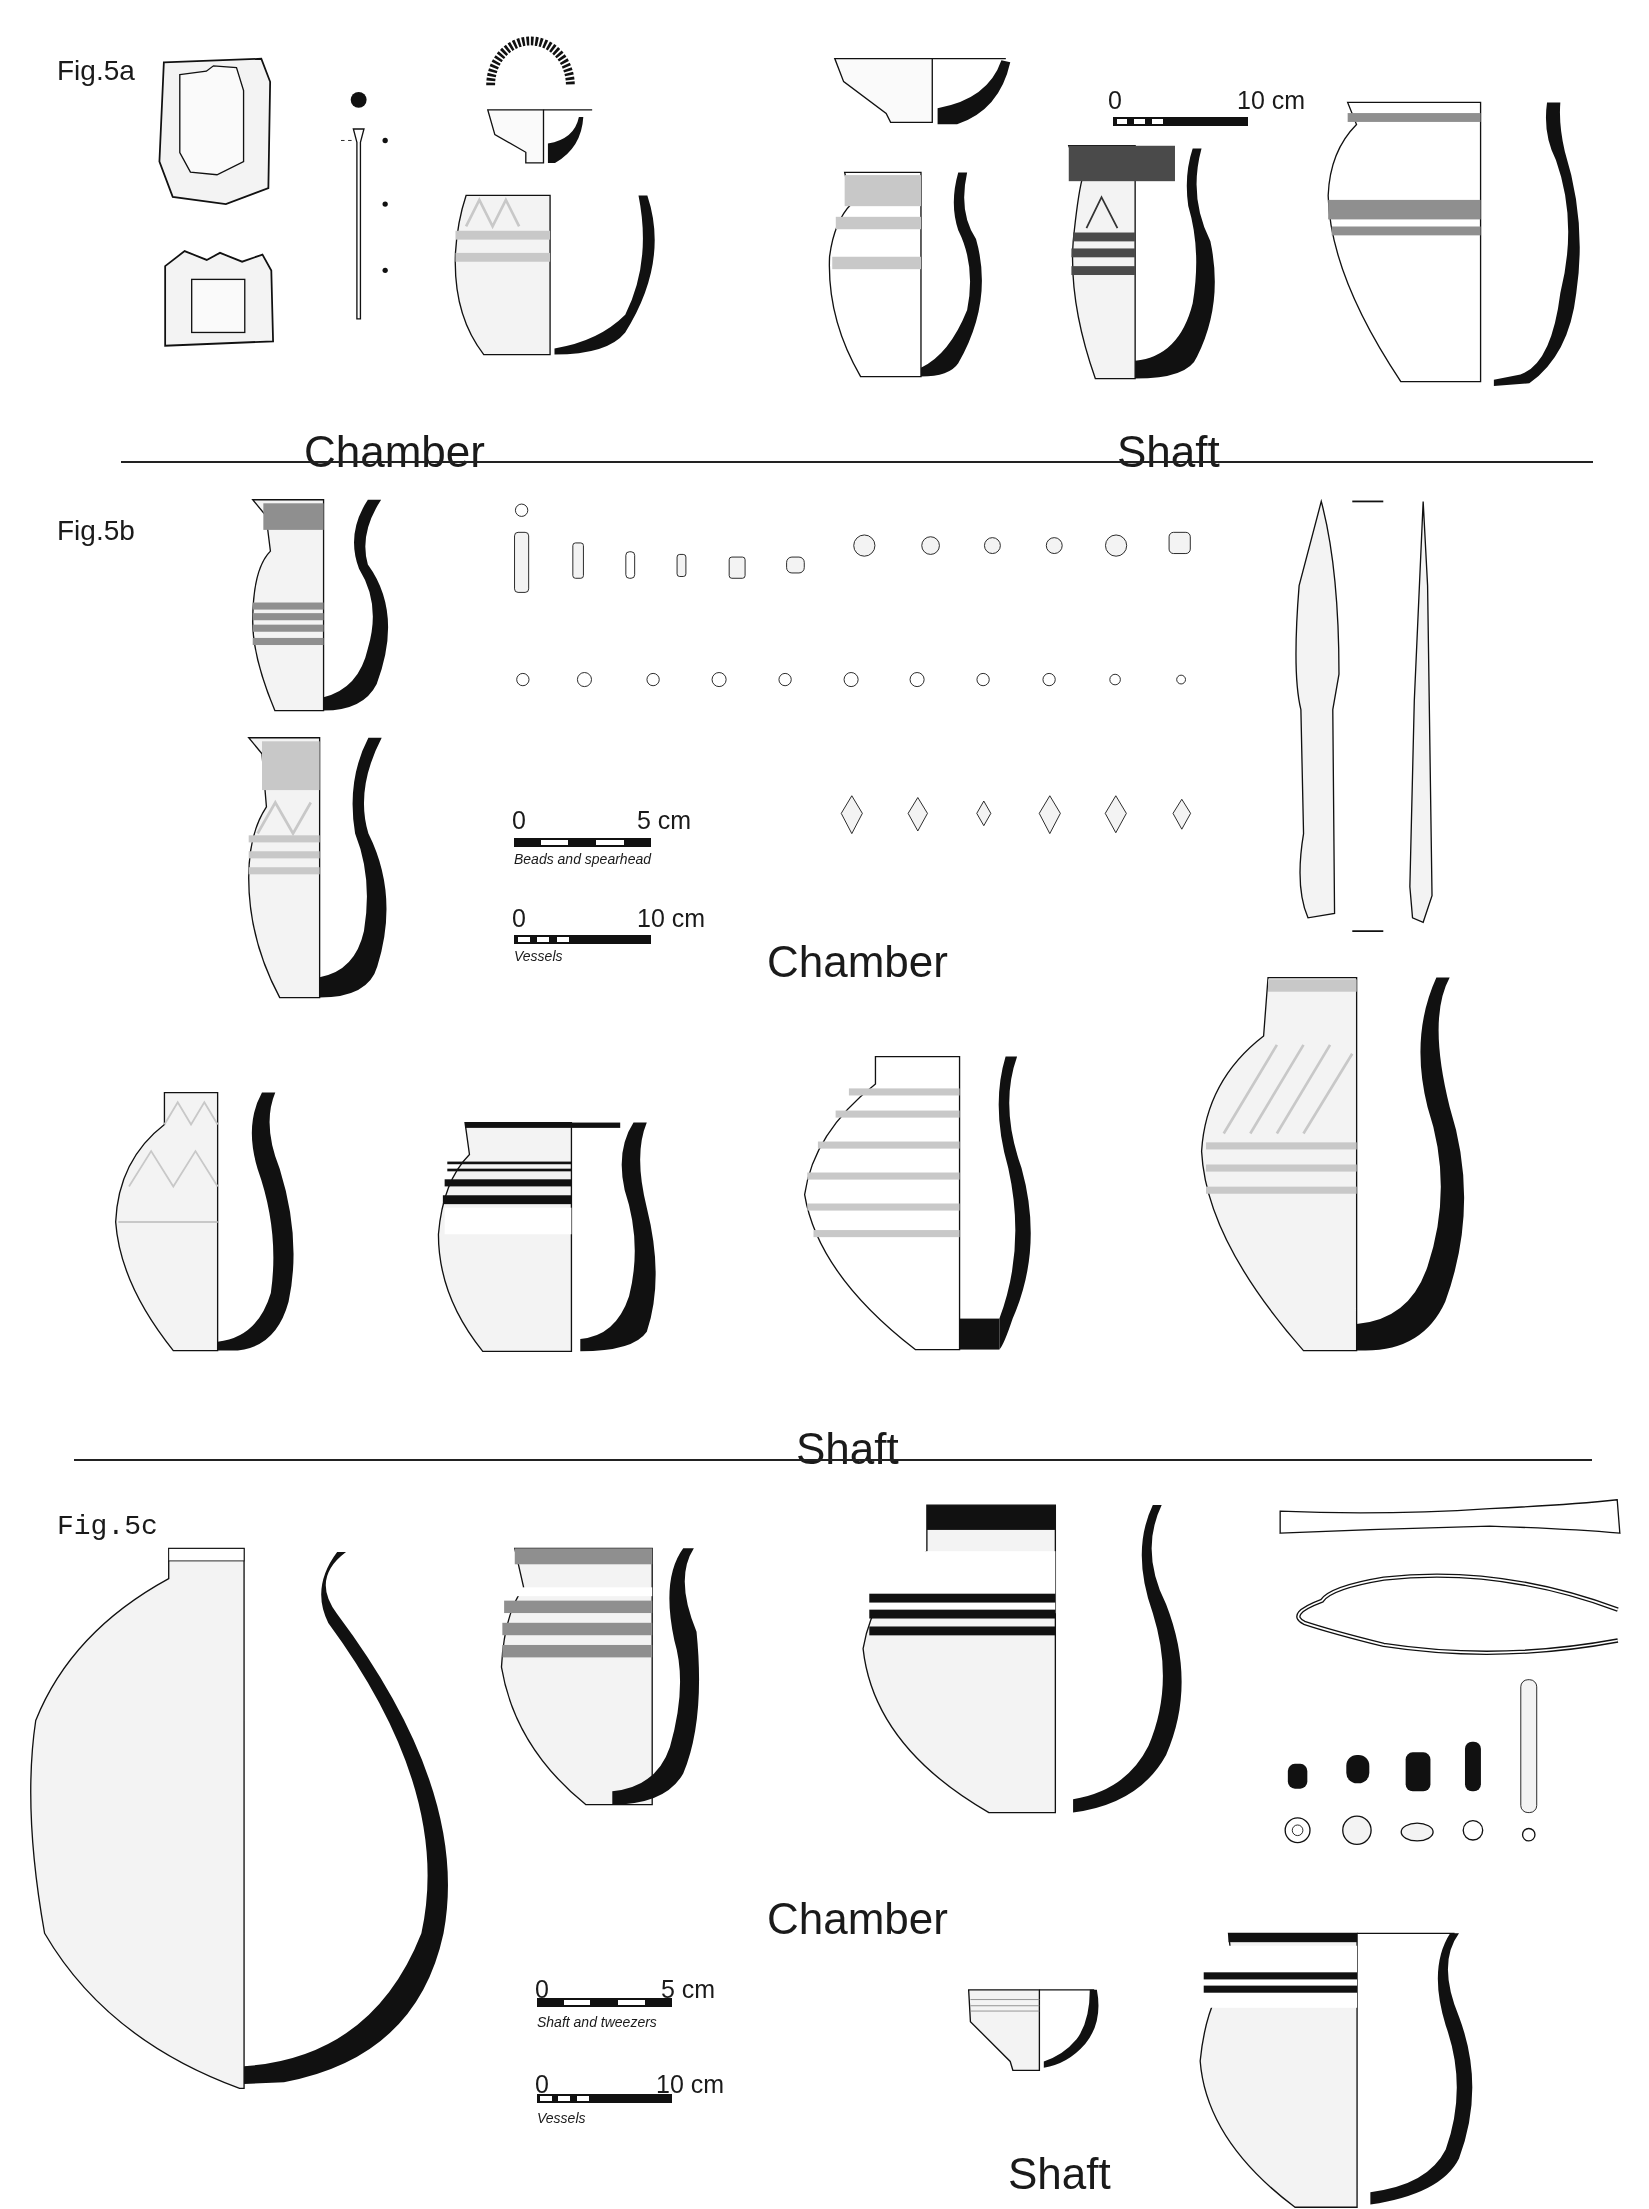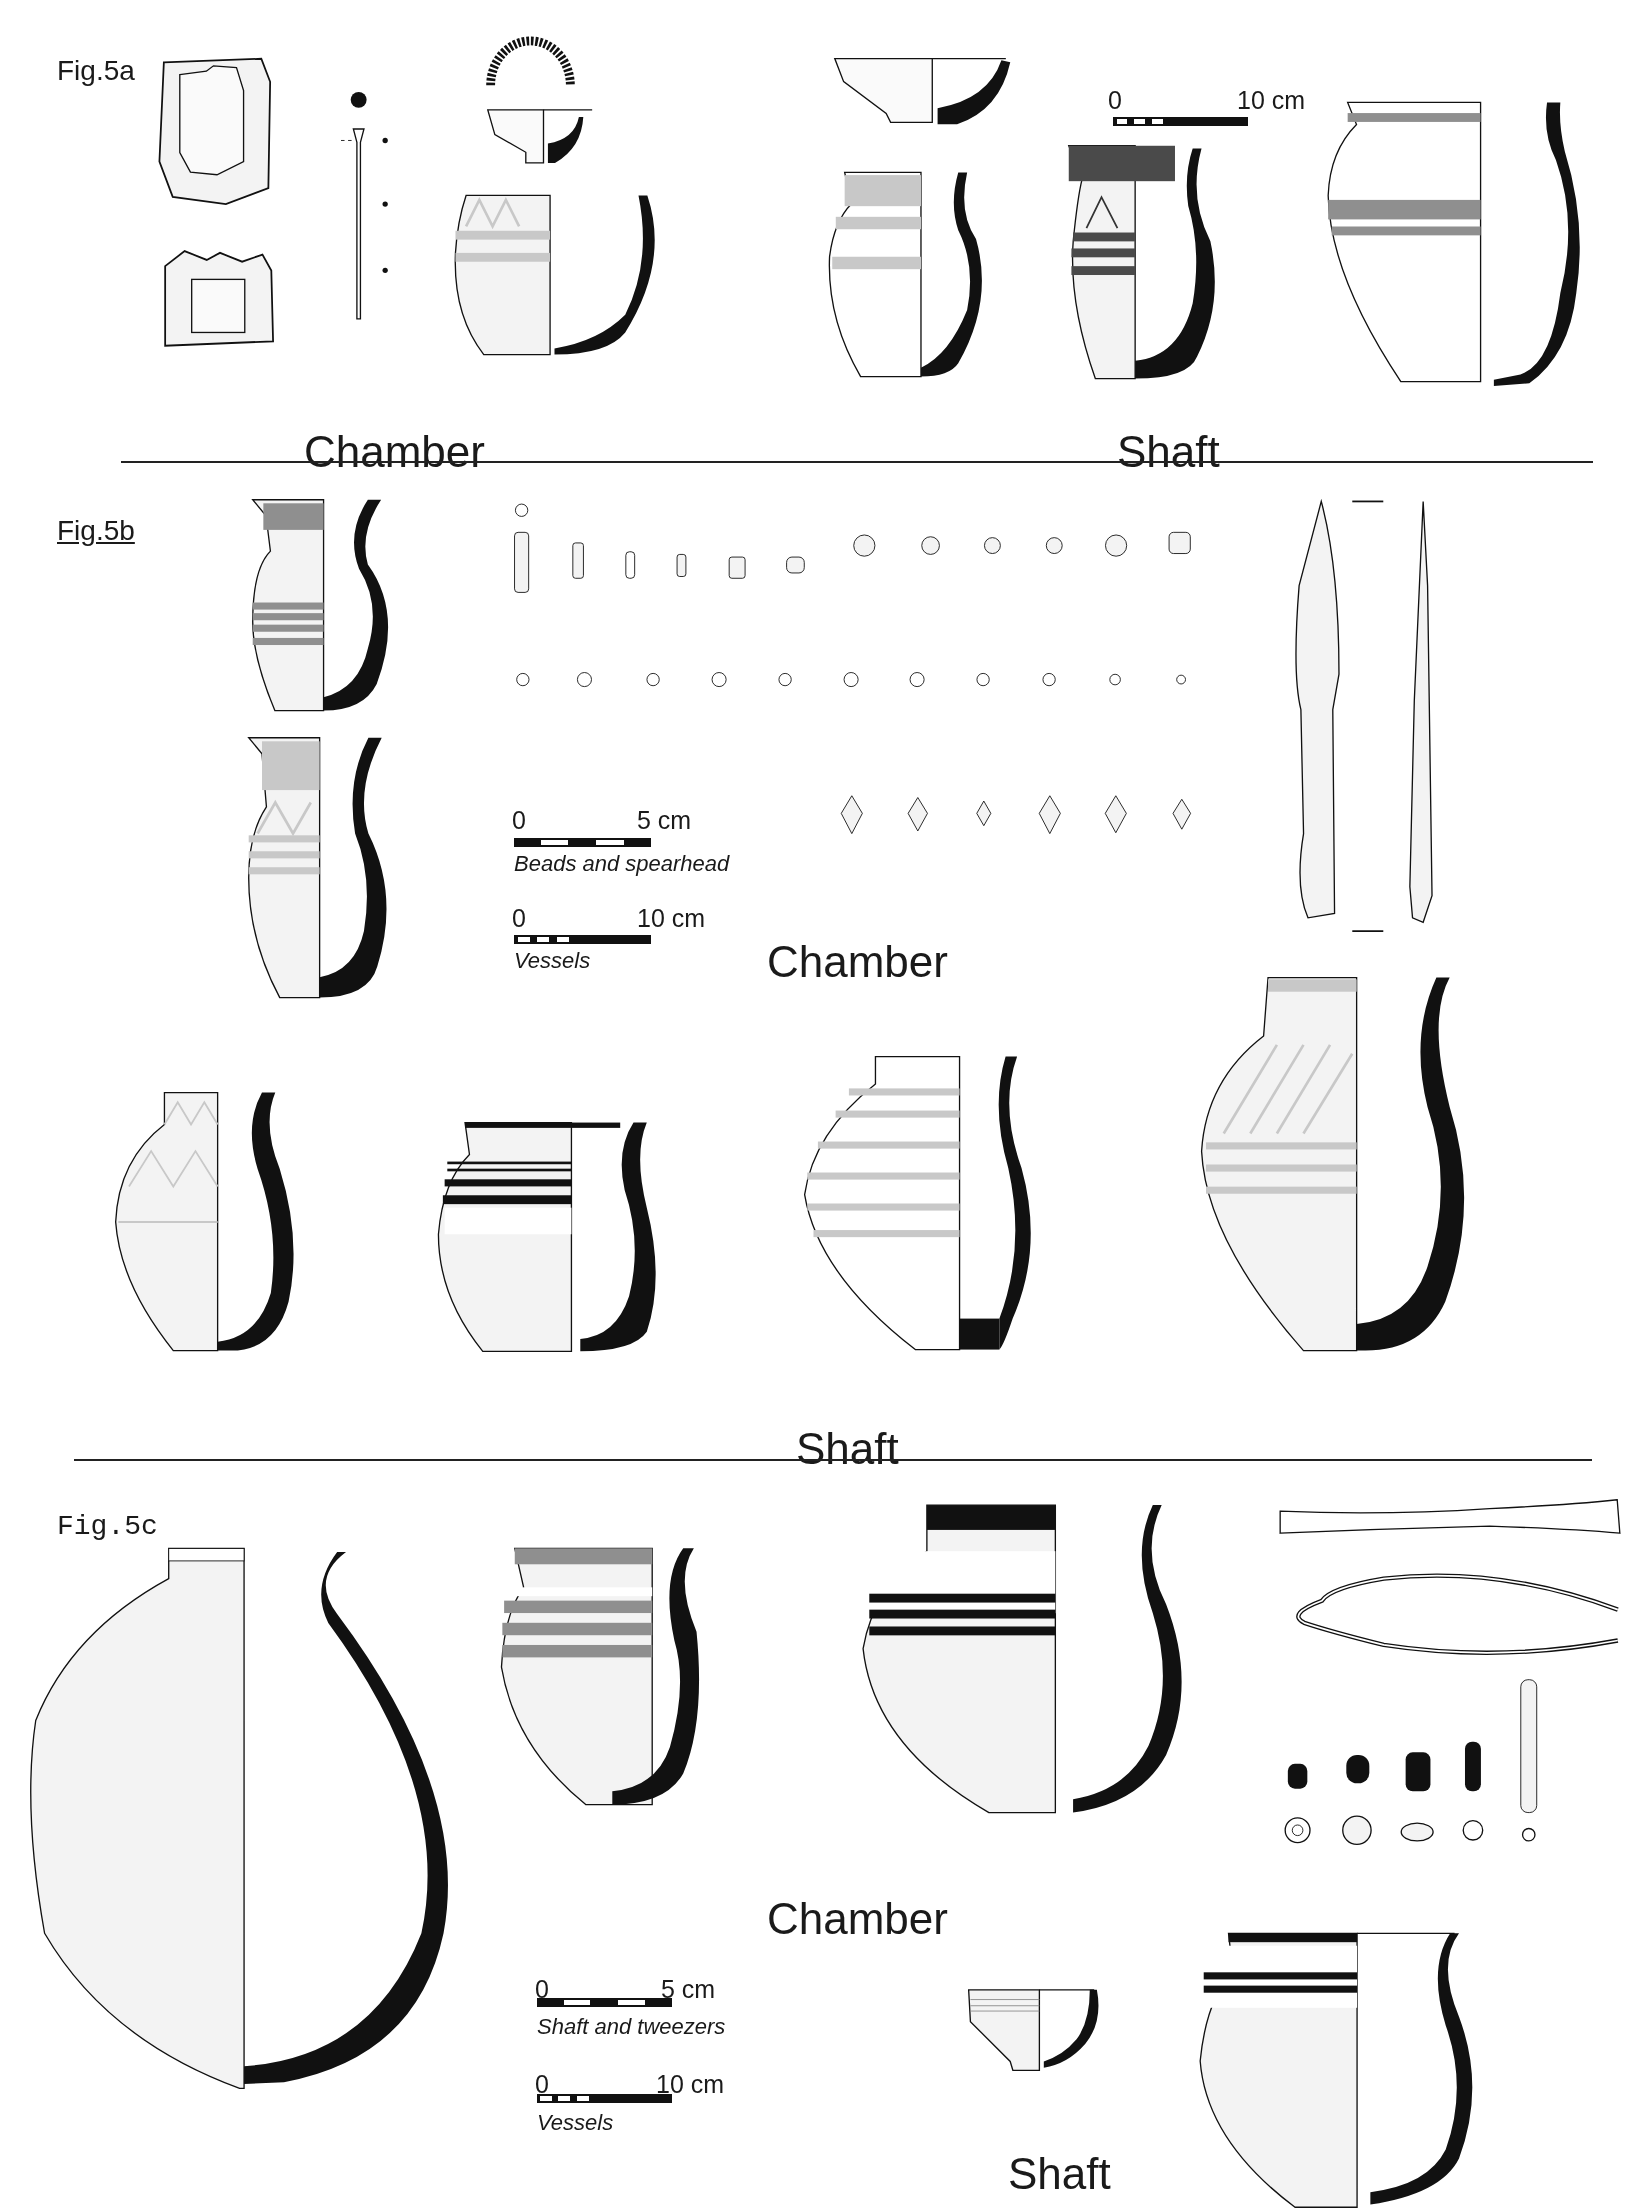--- a/index.html
+++ b/index.html
@@ -1,21 +1,21 @@
 <!DOCTYPE html>
 <html style="font-size:14px"><head>
 <meta charset="utf-8">
 <style>
   html,body{margin:0;padding:0;background:#fff;}
   body{width:1649px;height:2210px;position:relative;overflow:hidden;font-family:"Liberation Sans",sans-serif;color:#1a1a1a;}
   .abs{position:absolute;margin-top:35px;}
   .fig-label{font-size:28px;}
   .section-label{font-size:44px;}
   .scale-num{font-size:25px;}
-  .scale-caption{font-size:22px;font-style:italic;}
+  .scale-caption{font-size:14px;font-style:italic;}
   .divider{position:absolute;height:1.8px;background:#222;}
   svg{position:absolute;overflow:visible;}
 </style>
 </head>
 <body>
 
 <div class="abs fig-label" style="left:57px;top:19.5px;">Fig.5a</div>
 
 <svg style="left:155px;top:55px" width="124" height="151" viewBox="0 0 140 170">
   <path d="M10,8 L120,4 L130,30 L128,150 L80,168 L20,160 L5,120 Z" fill="#f3f3f3" stroke="#111" stroke-width="2"></path>
@@ -93,21 +93,21 @@
   <rect x="30" y="17" width="150" height="10" fill="#8f8f8f"></rect>
   <rect x="8" y="115" width="172" height="22" fill="#8f8f8f"></rect>
   <rect x="12" y="145" width="168" height="10" fill="#8f8f8f"></rect>
   <path d="M255,5 Q250,40 265,70 Q290,140 270,220 Q260,300 225,312 L195,318 L195,325 L235,322 Q280,290 288,220 Q300,140 275,60 Q268,30 270,5 Z" fill="#111"></path>
 </svg>
 
 <div class="abs section-label" style="left:1117px;top:392px;">Shaft</div>
 
 <div class="divider" style="left:121px;top:461px;width:1472px;"></div>
 
-<div class="abs fig-label" style="left:57px;top:480px;text-decoration:underline;">Fig.5b</div>
+<div class="abs fig-label" style="left:57px;top:480px;">Fig.5b</div>
 
 <svg style="left:226px;top:498px" width="204" height="217" viewBox="0 0 230 245">
   <path d="M30,2 L110,2 L110,240 L55,240 Q30,180 30,140 Q30,80 50,60 L45,20 Z" fill="#f3f3f3" stroke="#111" stroke-width="1.5"></path>
   <rect x="42" y="6" width="68" height="30" fill="#8f8f8f"></rect>
   <rect x="30" y="118" width="80" height="8" fill="#8f8f8f"></rect>
   <rect x="30" y="130" width="80" height="8" fill="#8f8f8f"></rect>
   <rect x="30" y="143" width="80" height="8" fill="#8f8f8f"></rect>
   <rect x="30" y="158" width="80" height="8" fill="#8f8f8f"></rect>
   <path d="M175,2 Q150,40 160,75 Q200,130 170,210 Q155,240 110,240 L110,225 Q150,215 160,170 Q175,120 150,80 Q135,40 160,2 Z" fill="#111"></path>
 </svg>

